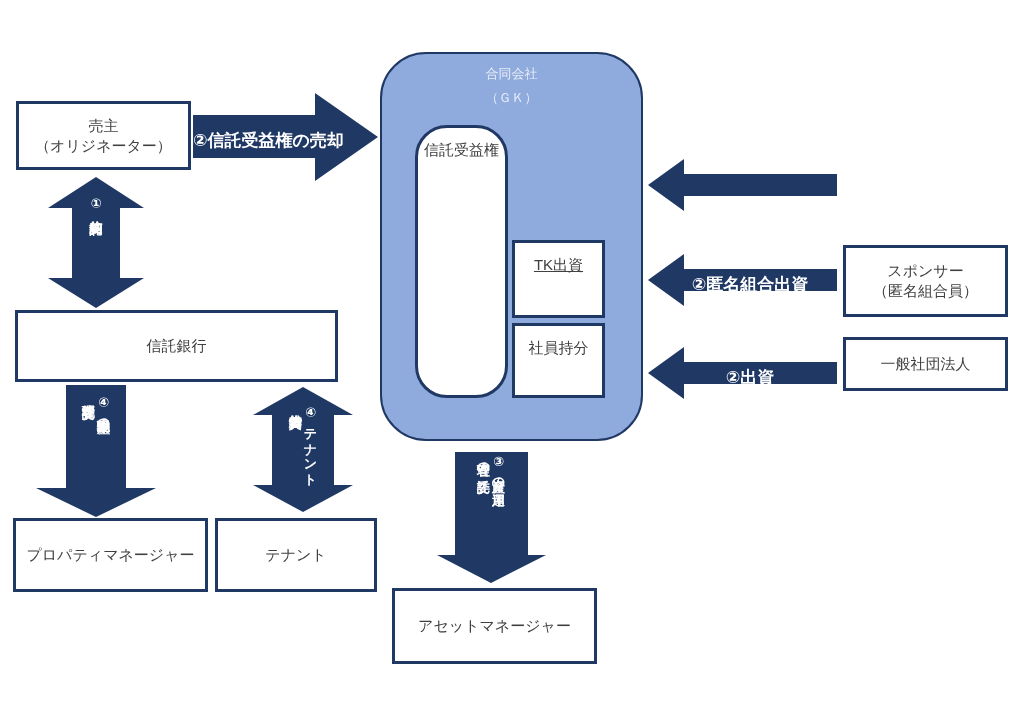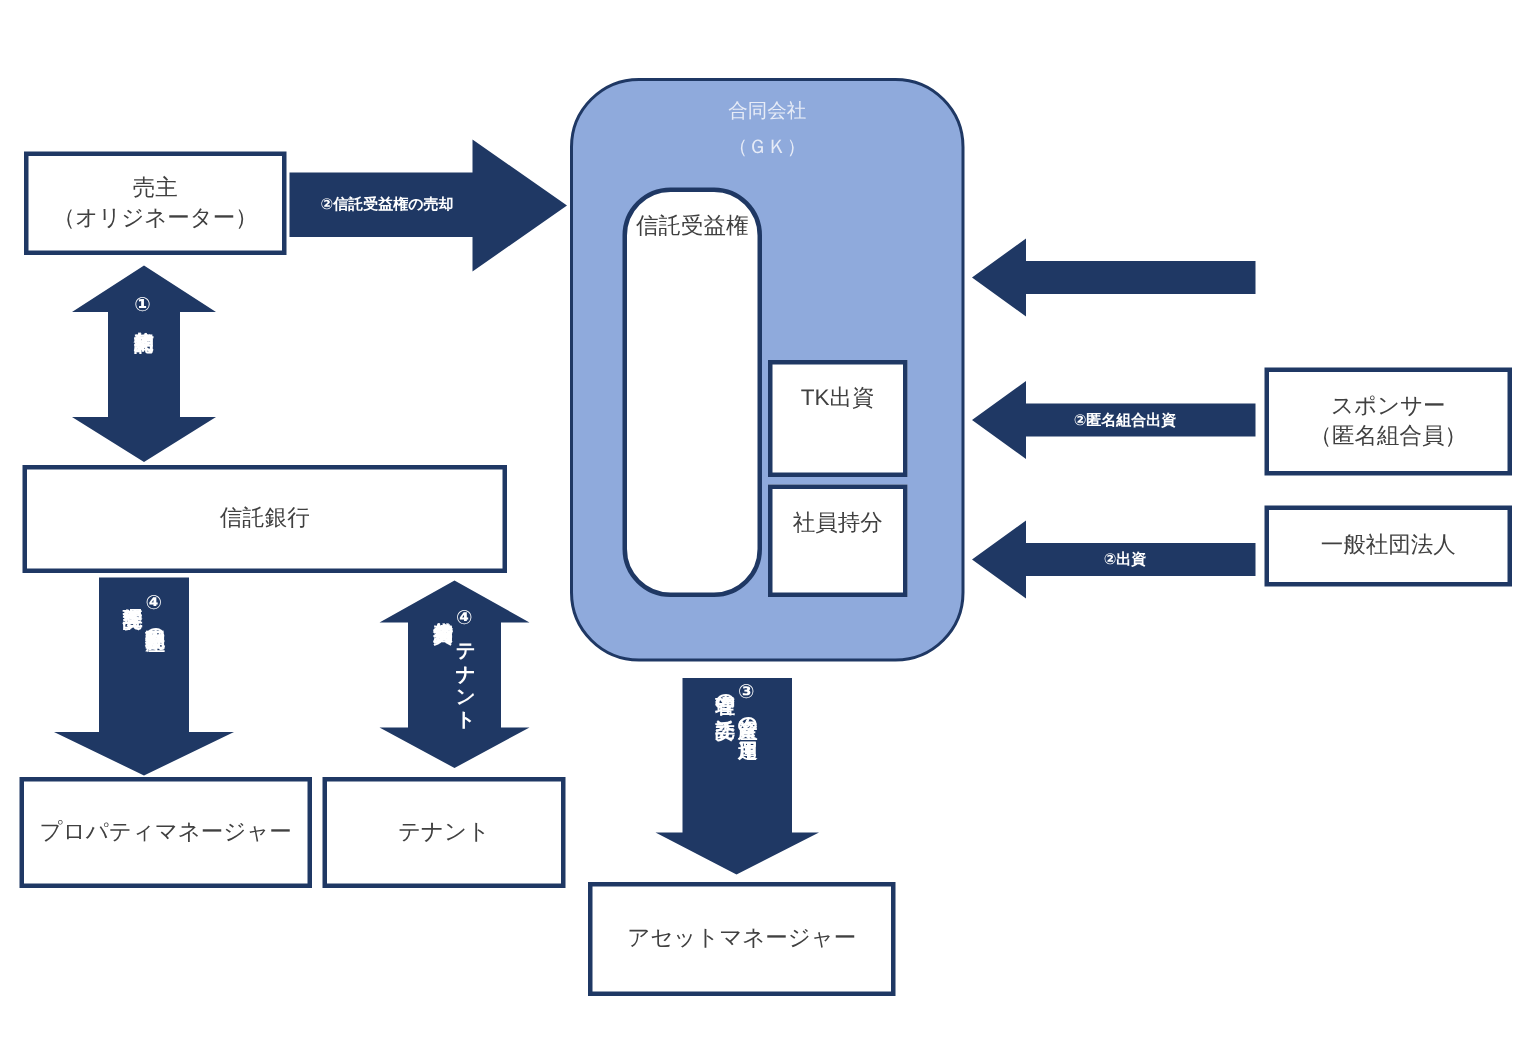--- a/index.html
+++ b/index.html
@@ -51,21 +51,21 @@
     font-size: 15px;
     text-align: center;
     padding-top: 13px;
   }
   .arrow-layer { position: absolute; left: 0; top: 0; }
   .arrow-layer polygon { fill: #1F3864; stroke: none; }
   .hlabel {
     position: absolute;
     color: #ffffff;
     font-weight: bold;
-    font-size: 10px;
+    font-size: 17px;
     text-align: center;
     white-space: nowrap;
   }
   .vlabel {
     position: absolute;
     writing-mode: vertical-rl;
     text-orientation: mixed;
     color: #ffffff;
     font-weight: bold;
     font-size: 13px;
@@ -77,21 +77,21 @@
 </head>
 <body>
 
 <div class="canvas">
 
   <div class="gk"></div>
   <div class="gk-title">合同会社
 （ＧＫ）</div>
 
   <div class="ibox" style="left:415px; top:125px; width:93px; height:273px;border-radius:32px;">信託受益権</div>
-  <div class="ibox" style="left:512px; top:240px; width:93px; height:78px;">TK出資</div>
+  <div class="ibox" style="left:512px; top:240px; width:93px; height:78px;text-decoration:underline;">TK出資</div>
   <div class="ibox" style="left:512px; top:323px; width:93px; height:75px;">社員持分</div>
 
   <div class="ebox" style="left:16px; top:101px; width:175px; height:69px;">売主
 （オリジネーター）</div>
   <div class="ebox" style="left:15px; top:310px; width:323px; height:72px;">信託銀行</div>
   <div class="ebox" style="left:13px; top:518px; width:195px; height:74px;">プロパティマネージャー</div>
   <div class="ebox" style="left:215px; top:518px; width:162px; height:74px;">テナント</div>
   <div class="ebox" style="left:392px; top:588px; width:205px; height:76px;">アセットマネージャー</div>
   <div class="ebox" style="left:843px; top:245px; width:165px; height:72px;">スポンサー
 （匿名組合員）</div>

